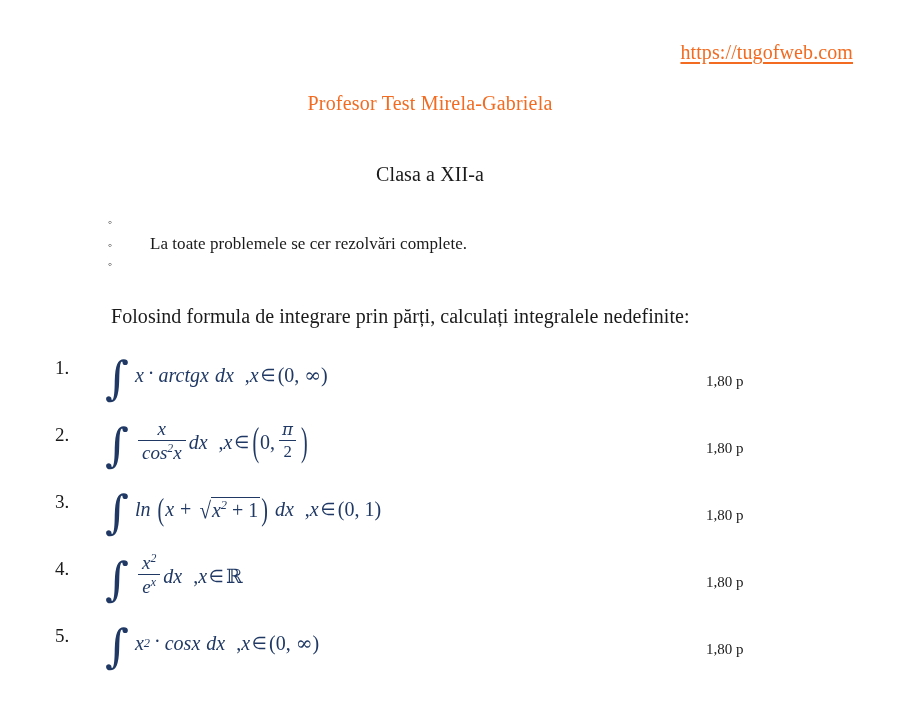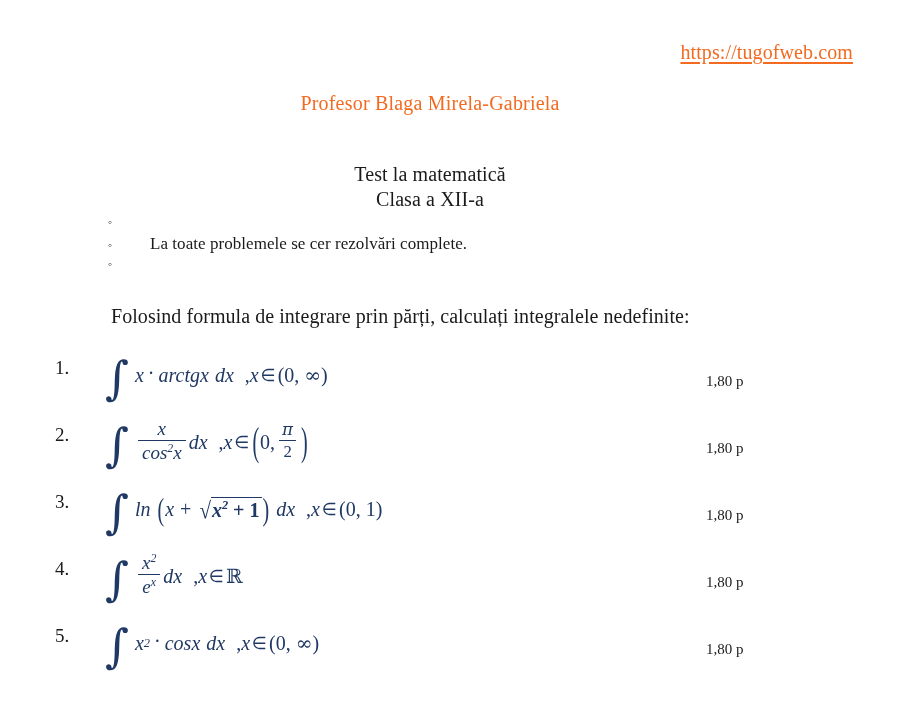--- a/index.html
+++ b/index.html
@@ -224,21 +224,20 @@
     font-size: 1.05em;
     position: relative;
     top: 1px;
     transform: scaleY(1.12);
   }
   .sqrt .radicand {
     border-top: 1.3px solid #1f3864;
     padding: 1px 2px 0 1px;
     position: relative;
     top: 0px;
-    font-weight: bold;
   }
 
   .setR {
     font-style: normal;
     font-family: "DejaVu Serif", "Liberation Serif", serif;
   }
   .inf {
     font-style: normal;
     font-family: "DejaVu Serif", serif;
   }
@@ -253,24 +252,23 @@
     font-family: "DejaVu Serif", "Liberation Serif", serif;
   }
 </style>
 </head>
 <body>
 
 <div class="page">
 
   <a class="site-url" href="#">https://tugofweb.com</a>
 
-  <div class="author">Profesor Blaga Mirela-Gabriela</div>
+  <div class="author">Profesor Test Mirela-Gabriela</div>
 
   <div class="title-block">
-    <div class="title-line">Test la matematică</div>
     <div class="title-line">Clasa a XII-a</div>
   </div>
 
   <div class="rules">
     <div class="rule-row">
       <span class="rule-bullet">◦</span>
     </div>
     <div class="rule-row">
       <span class="rule-bullet">◦</span>
       <span class="rule-text">La toate problemele se cer rezolvări complete.</span>

